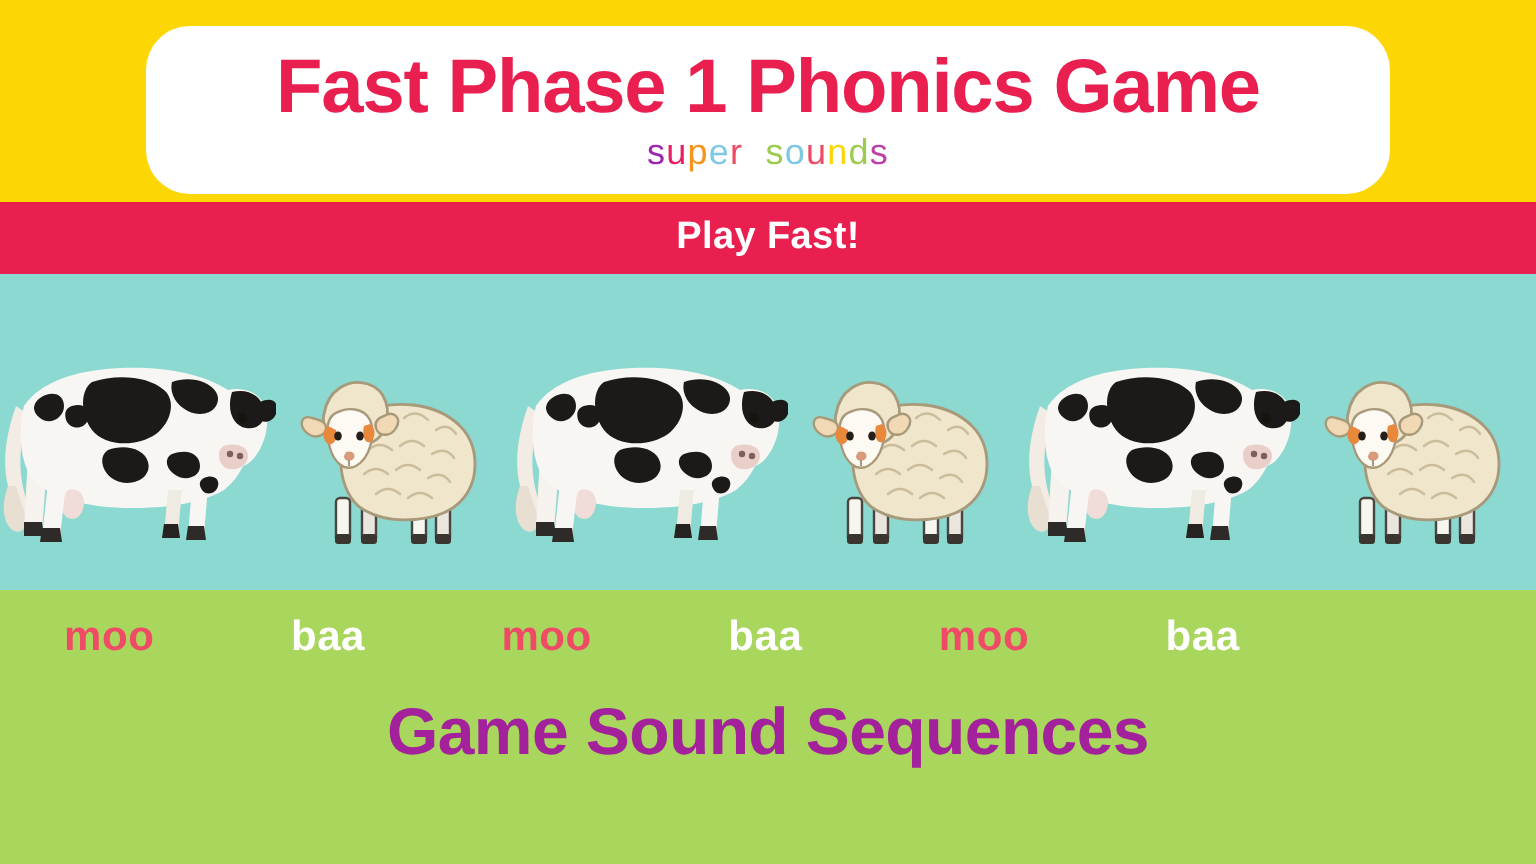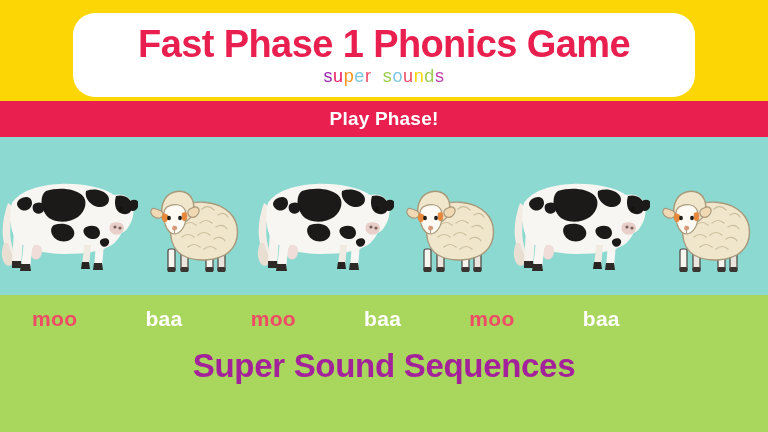--- a/index.html
+++ b/index.html
@@ -125,21 +125,21 @@
   <div class="band band-yellow"></div>
   <div class="band band-crimson"></div>
   <div class="band band-teal"></div>
   <div class="band band-green"></div>
 
   <div class="title-card">
     <div class="main-title">Fast Phase 1 Phonics Game</div>
     <div class="subtitle"><span style="color: rgb(156, 39, 176);">s</span><span style="color: rgb(233, 30, 99);">u</span><span style="color: rgb(247, 148, 30);">p</span><span style="color: rgb(126, 200, 227);">e</span><span style="color: rgb(239, 75, 102);">r</span><span style="color: rgb(255, 255, 255);">&nbsp;&nbsp;</span><span style="color: rgb(156, 204, 79);">s</span><span style="color: rgb(126, 200, 227);">o</span><span style="color: rgb(239, 75, 102);">u</span><span style="color: rgb(252, 214, 5);">n</span><span style="color: rgb(156, 204, 79);">d</span><span style="color: rgb(191, 63, 168);">s</span></div>
   </div>
 
-  <div class="play-along">Play Phase!</div>
+  <div class="play-along">Play Fast!</div>
 
   <div class="animal-strip">
       <div class="animal-cell">
   <svg class="animal-svg cow-svg" viewBox="0 0 148 112" xmlns="http://www.w3.org/2000/svg">
 
     <path d="M18 34 C13 48 11 62 14 74 C15 80 13 86 15 92 C17 96 22 96 23 92 C25 84 22 78 21 72 C19 60 21 48 24 38 Z" fill="#f2ece4"></path>
     <path d="M14 74 C11 82 11 90 15 95 C19 99 24 96 23 90 C22 84 19 79 18 74 Z" fill="#e8dfd2"></path>
 
     <path d="M24 58 L22 96 L31 96 L34 58 Z" fill="#f6f3ee"></path>
     <path d="M22 92 L22 99 L32 99 L31 92 Z" fill="#2e2a27"></path>
@@ -427,15 +427,15 @@
 
   <div class="word-row">
       <div class="word-cell word-moo" style="color: rgb(239, 75, 102);">moo</div>
       <div class="word-cell word-baa" style="color: rgb(255, 255, 255);">baa</div>
       <div class="word-cell word-moo" style="color: rgb(239, 75, 102);">moo</div>
       <div class="word-cell word-baa" style="color: rgb(255, 255, 255);">baa</div>
       <div class="word-cell word-moo" style="color: rgb(239, 75, 102);">moo</div>
       <div class="word-cell word-baa" style="color: rgb(255, 255, 255);">baa</div>
     </div>
 
-  <div class="bottom-title">Super Sound Sequences</div>
+  <div class="bottom-title">Game Sound Sequences</div>
 
 </div>
 
 </body></html>

